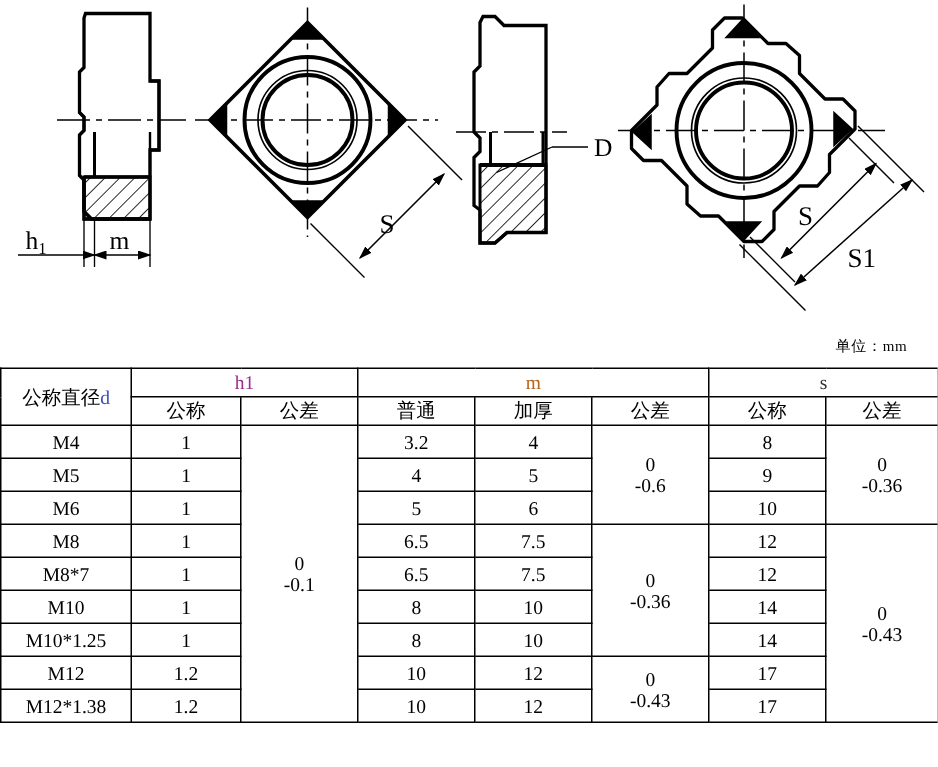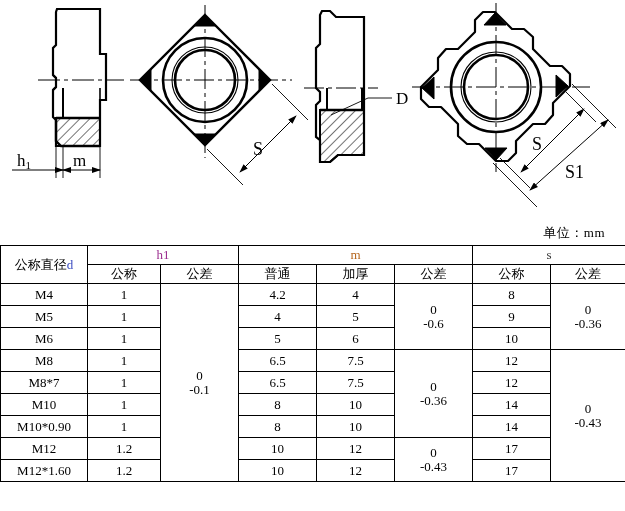--- a/index.html
+++ b/index.html
@@ -2,21 +2,21 @@
 <html><head>
 <meta charset="utf-8">
 <style>
   html,body{margin:0;padding:0;background:#ffffff;}
   body{
     width:625px;height:511px;position:relative;overflow:hidden;
     font-family:"Liberation Serif", serif;color:#000;
   }
   #drawings{position:absolute;left:0;top:0;width:625px;height:222px;}
   #unit-label{
-    position:absolute;right:20px;top:224px;font-size:13px;
+    position:absolute;right:20px;top:224px;font-size:10px;
     font-family:"Liberation Serif", serif;letter-spacing:0.5px;
   }
   table.spec{
     position:absolute;left:0;top:245px;width:625px;
     border-collapse:collapse;table-layout:fixed;
   }
   table.spec td,table.spec th{
     border:1px solid #000;text-align:center;vertical-align:middle;
     font-family:"Liberation Serif", serif;font-size:13px;font-weight:normal;
     padding:0;line-height:1.05;
@@ -191,21 +191,21 @@
   </thead>
   <tbody>
 
     <tr>
       <td class="rowlabel">M4</td>
       <td>1</td>
       <td rowspan="9" class="tol-cell">
         <span>0</span>
         <span>-0.1</span>
       </td>
-      <td>4.2</td>
+      <td>3.2</td>
       <td>4</td>
       <td rowspan="3" class="tol-cell">
         <span>0</span>
         <span>-0.6</span>
       </td>
       <td>8</td>
       <td rowspan="3" class="tol-cell">
         <span>0</span>
         <span>-0.36</span>
       </td>
@@ -253,40 +253,40 @@
 
     <tr>
       <td class="rowlabel">M10</td>
       <td>1</td>
       <td>8</td>
       <td>10</td>
       <td>14</td>
     </tr>
 
     <tr>
-      <td class="rowlabel">M10*0.90</td>
+      <td class="rowlabel">M10*1.25</td>
       <td>1</td>
       <td>8</td>
       <td>10</td>
       <td>14</td>
     </tr>
 
     <tr>
       <td class="rowlabel">M12</td>
       <td>1.2</td>
       <td>10</td>
       <td>12</td>
       <td rowspan="2" class="tol-cell">
         <span>0</span>
         <span>-0.43</span>
       </td>
       <td>17</td>
     </tr>
 
     <tr>
-      <td class="rowlabel">M12*1.60</td>
+      <td class="rowlabel">M12*1.38</td>
       <td>1.2</td>
       <td>10</td>
       <td>12</td>
       <td>17</td>
     </tr>
   </tbody>
 </table>
 
 </body></html>

